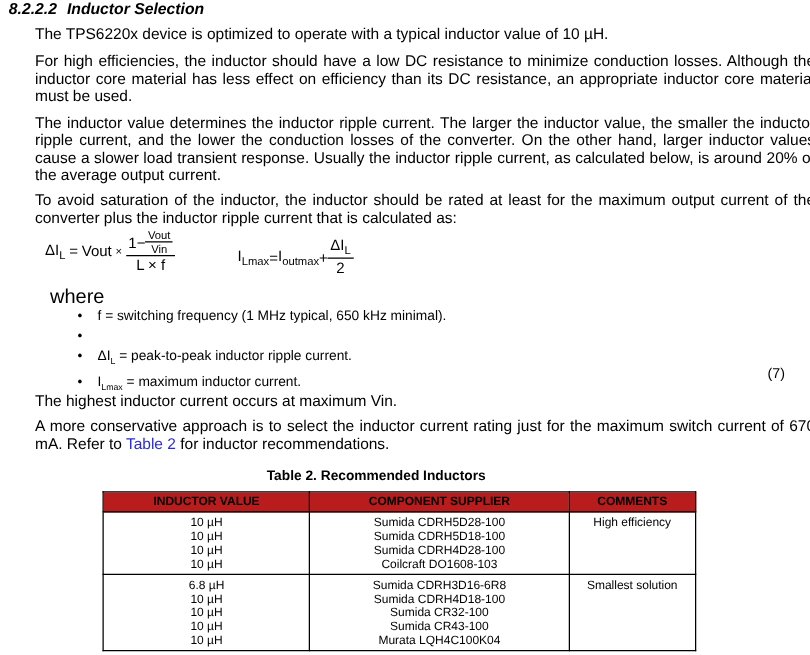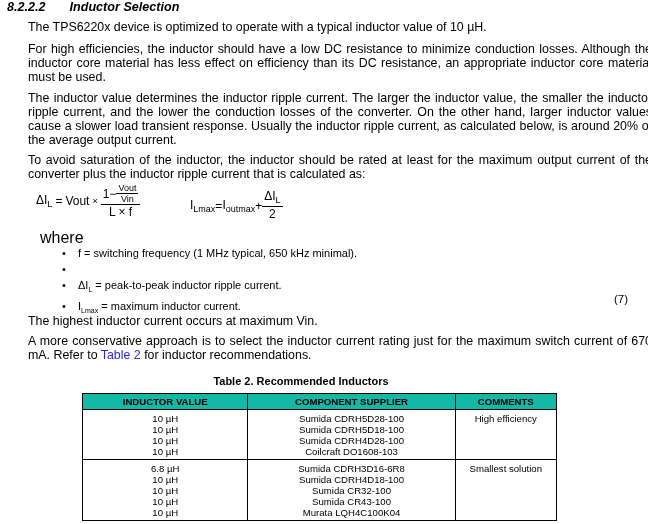--- a/index.html
+++ b/index.html
@@ -1,36 +1,36 @@
 <!DOCTYPE html>
 <html><head>
 <meta charset="utf-8">
 <style>
   html, body { margin:0; padding:0; background:#ffffff; }
   body { width:648px; height:524px; overflow:hidden; position:relative;
          font-family:"Liberation Sans", sans-serif; color:#000; font-size:12.4px; }
   .abs { position:absolute; }
   .heading { left:7px; top:0px; font-weight:bold; font-style:italic; font-size:12.6px; }
-  .heading .num { margin-right:24px; }
+  .heading .num { margin-right:8px; }
   .para { left:7px; width:624px; line-height:14px; text-align:justify;margin-left:21px; }
   .eq { font-size:12px; }
   .frac { display:inline-flex; flex-direction:column; align-items:center; vertical-align:middle; }
   .frac .num-part { border-bottom:1px solid #000; padding:0 2px; line-height:12px; }
   .frac .den-part { line-height:14px; padding:0 2px; }
   .small { font-size:9px; }
   .sub { font-size:9px; vertical-align:-3px; }
   .where { left:40px; top:229px; font-size:16px; }
   .bullets { left:62px; top:245px; font-size:11px; line-height:16px; }
   .bullets .row { display:flex; }
   .bullets .dot { width:16px; }
   .eqnum { left:614px; top:293px; font-size:11.4px; }
   .link { color:#2a2ad8; }
   .tbl-title { left:0; width:602px; top:375px; text-align:center; font-weight:bold; font-size:11px; }
   table { position:absolute; left:82px; top:393px; width:475px; border-collapse:collapse; font-size:9.6px; }
-  th { background:#14b8a6; border:1.3px solid #000; font-weight:bold; height:15px; padding:0; text-align:center; }
+  th { background:#b91c1c; border:1.3px solid #000; font-weight:bold; height:15px; padding:0; text-align:center; }
   td { border-left:1.3px solid #000; border-right:1.3px solid #000; text-align:center; vertical-align:top; padding:3px 0 2px 0; line-height:11px; }
   tr.grp td { border-bottom:1.3px solid #000; }
   .col1 { width:166px; } .col2 { width:208px; } .col3 { width:101px; }
 </style>
 </head>
 <body>
 
 <div class="abs heading">
   <span class="num">8.2.2.2</span><span>Inductor Selection</span>
 </div>

